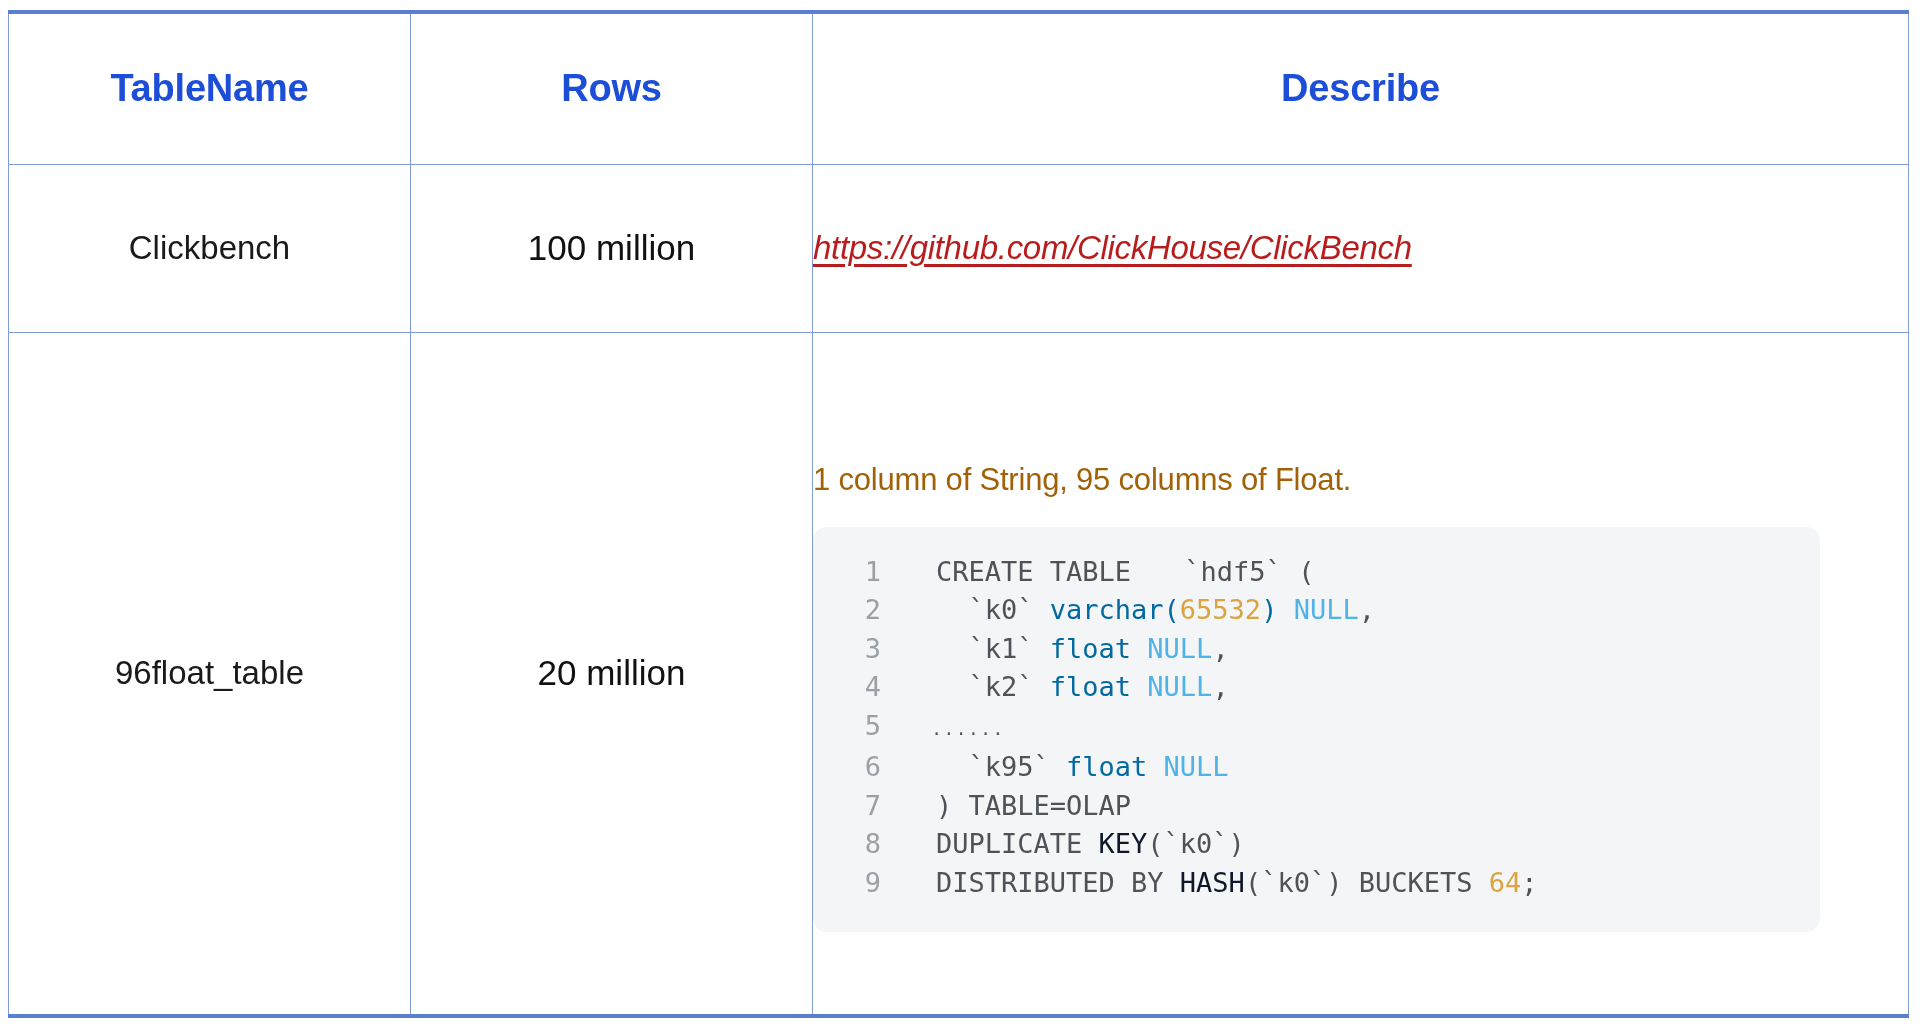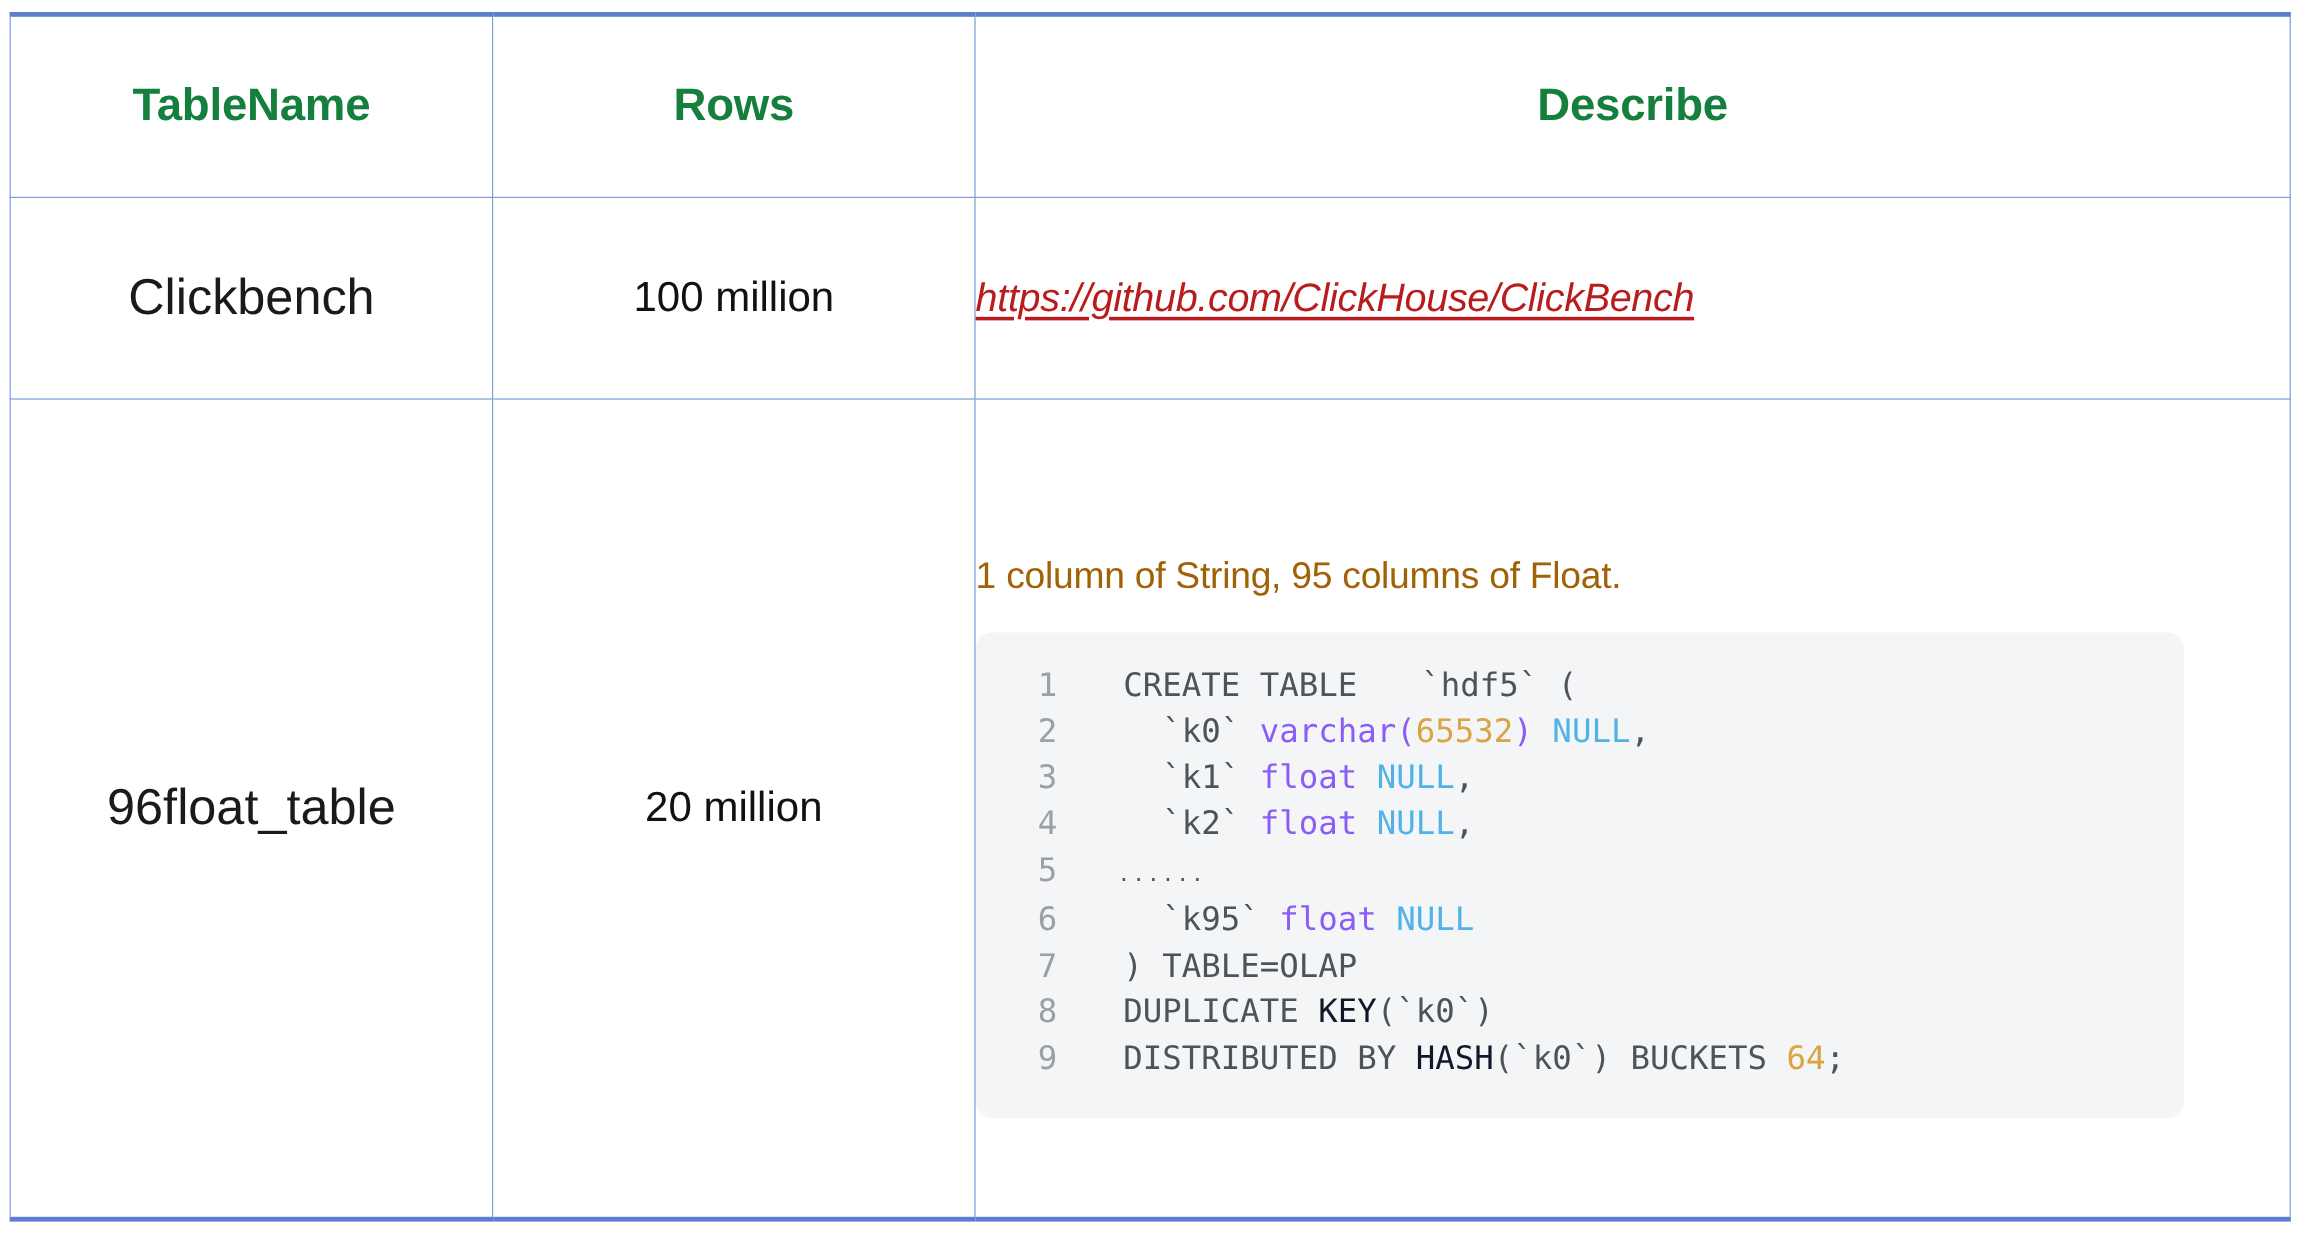--- a/index.html
+++ b/index.html
@@ -46,34 +46,34 @@
   }
 
   
   .bench-table tr.head-row th { border-top: 4px solid #5b7fd0; }
   .bench-table tr.last-row td { border-bottom: 4px solid #5b7fd0; }
 
   
   tr.head-row { height: 152px; }
   .head-cell {
     text-align: center;
-    color: #15803d;
+    color: #1d4ed8;
     font-size: 38px;
     font-weight: bold;
     letter-spacing: -0.2px;
     font-family: "Liberation Sans", sans-serif;
   }
 
   
   tr.row-clickbench { height: 168px; }
   tr.row-float      { height: 684px; }
 
   .cell-center {
     text-align: center;
-    font-size: 42px;
+    font-size: 33px;
     color: #1a1a1a;
     font-weight: normal;
   }
   .cell-rows {
     text-align: center;
     font-size: 35px;
     color: #111111;
   }
 
   .cell-describe {
@@ -130,21 +130,21 @@
     text-align: right;
     padding-right: 18px;
     box-sizing: border-box;
     color: #9aa0a6;
     -webkit-user-select: none;
     user-select: none;
   }
   .code-text { white-space: pre; }
 
   .tok-kw    { color: #4d5358; margin-left: 37px; }
-  .tok-type  { color: #8b5cf6; }
+  .tok-type  { color: #0369a1; }
   .tok-null  { color: #4fb3e8; }
   .tok-num   { color: #d9a441; }
   .tok-fn    { color: #0f172a; }
   .tok-punct { color: #4d5358; }
   .tok-dots  { color: #4d5358; font-size: 17px; letter-spacing: 2px; }
 </style>
 </head>
 <body>
 
 <div class="page">

